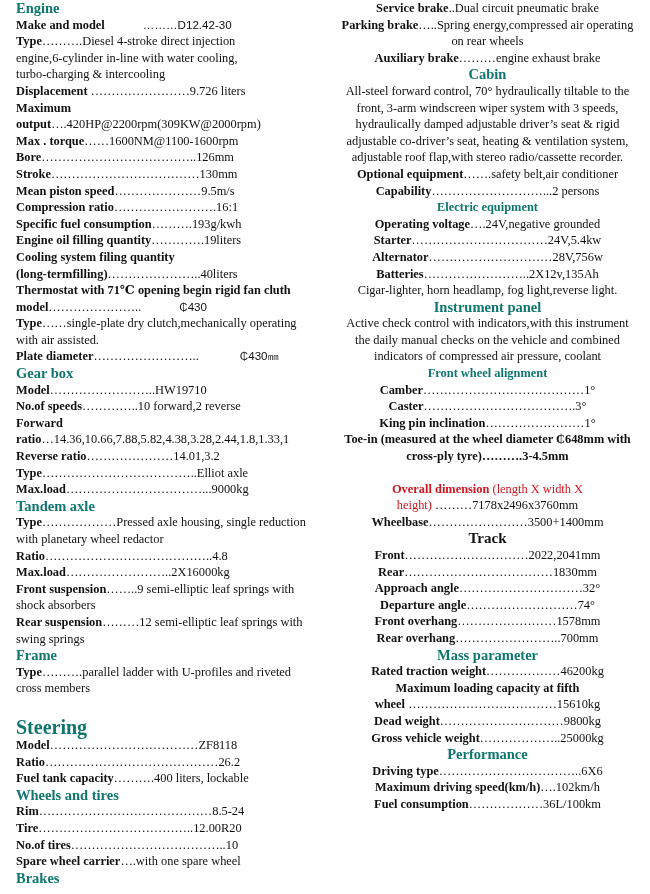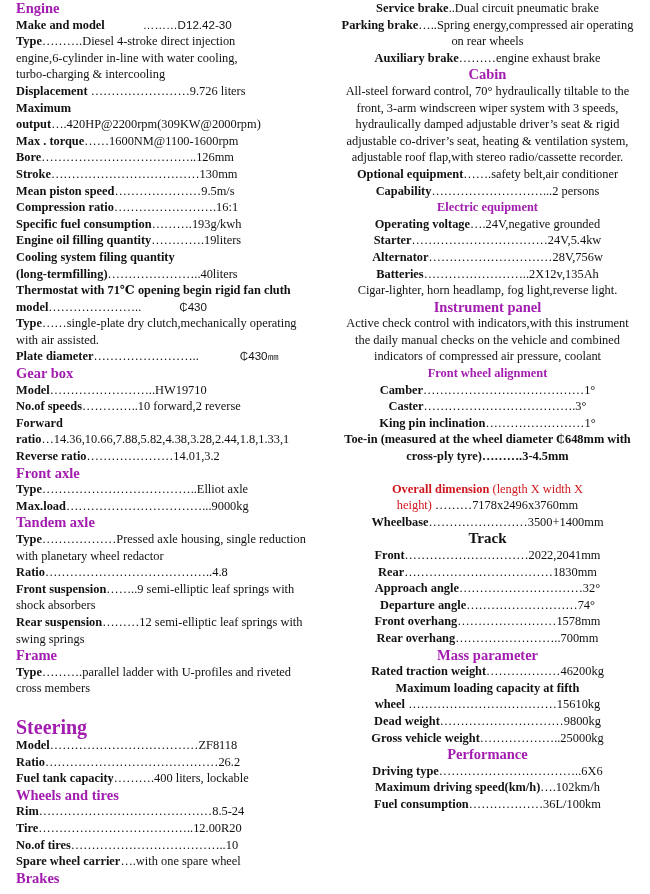--- a/index.html
+++ b/index.html
@@ -3,21 +3,21 @@
 <meta charset="utf-8">
 <style>
   html, body { margin: 0; padding: 0; background: #ffffff; }
   body { width: 650px; height: 894px; overflow: hidden; position: relative;
          font-family: "Liberation Serif", "DejaVu Serif", serif; color: #111; }
   .col { position: absolute; top: 0; }
   .col-left { left: 16px; width: 305px; }
   .col-right { left: 335px; width: 305px; text-align: center; }
   .line { font-size: 12.4px; line-height: 16.6px; white-space: nowrap; }
   .line b { font-weight: bold; }
-  .h { color: #a21caf; font-weight: bold; font-size: 14.5px; line-height: 16.6px; }
+  .h { color: #0f766e; font-weight: bold; font-size: 14.5px; line-height: 16.6px; }
   .h.big { font-size: 20px; line-height: 20px; }
   .h.small { font-size: 12.4px; }
   .h.black { color: #111; font-size: 15px; }
   .red { color: #d0161e; }
   .sans { font-family: "Liberation Sans", "DejaVu Sans", sans-serif; font-size: 11.6px; margin-left: 38px; }
   .gap { height: 16px; }
   .gap-big { height: 20px; }
 </style>
 </head>
 <body>
@@ -46,28 +46,28 @@
   <div class="line">with air assisted.</div>
   <div class="line"><b>Plate diameter</b><span>…………………….. </span><span class="sans">₵430㎜</span></div>
 
   <div class="h">Gear box</div>
   <div class="line"><b>Model</b><span>……………………..HW19710</span></div>
   <div class="line"><b>No.of speeds</b><span>…………..10 forward,2 reverse</span></div>
   <div class="line"><b>Forward</b></div>
   <div class="line"><b>ratio</b><span>…14.36,10.66,7.88,5.82,4.38,3.28,2.44,1.8,1.33,1</span></div>
   <div class="line"><b>Reverse ratio</b><span>…………………14.01,3.2</span></div>
 
-  <div class="h">Front axle</div>
   <div class="line"><b>Type</b><span>………………………………..Elliot axle</span></div>
   <div class="line"><b>Max.load</b><span>……………………………...9000kg</span></div>
 
   <div class="h">Tandem axle</div>
   <div class="line"><b>Type</b><span>………………Pressed axle housing, single reduction</span></div>
   <div class="line">with planetary wheel redactor</div>
   <div class="line"><b>Ratio</b><span>…………………………………..4.8</span></div>
+  <div class="line"><b>Max.load</b><span>……………………..2X16000kg</span></div>
   <div class="line"><b>Front suspension</b><span>……..9 semi-elliptic leaf springs with</span></div>
   <div class="line">shock absorbers</div>
   <div class="line"><b>Rear suspension</b><span>………12 semi-elliptic leaf springs with</span></div>
   <div class="line">swing springs</div>
 
   <div class="h">Frame</div>
   <div class="line"><b>Type</b><span>……….parallel ladder with U-profiles and riveted</span></div>
   <div class="line">cross members</div>
 
   <div class="gap-big"></div>

